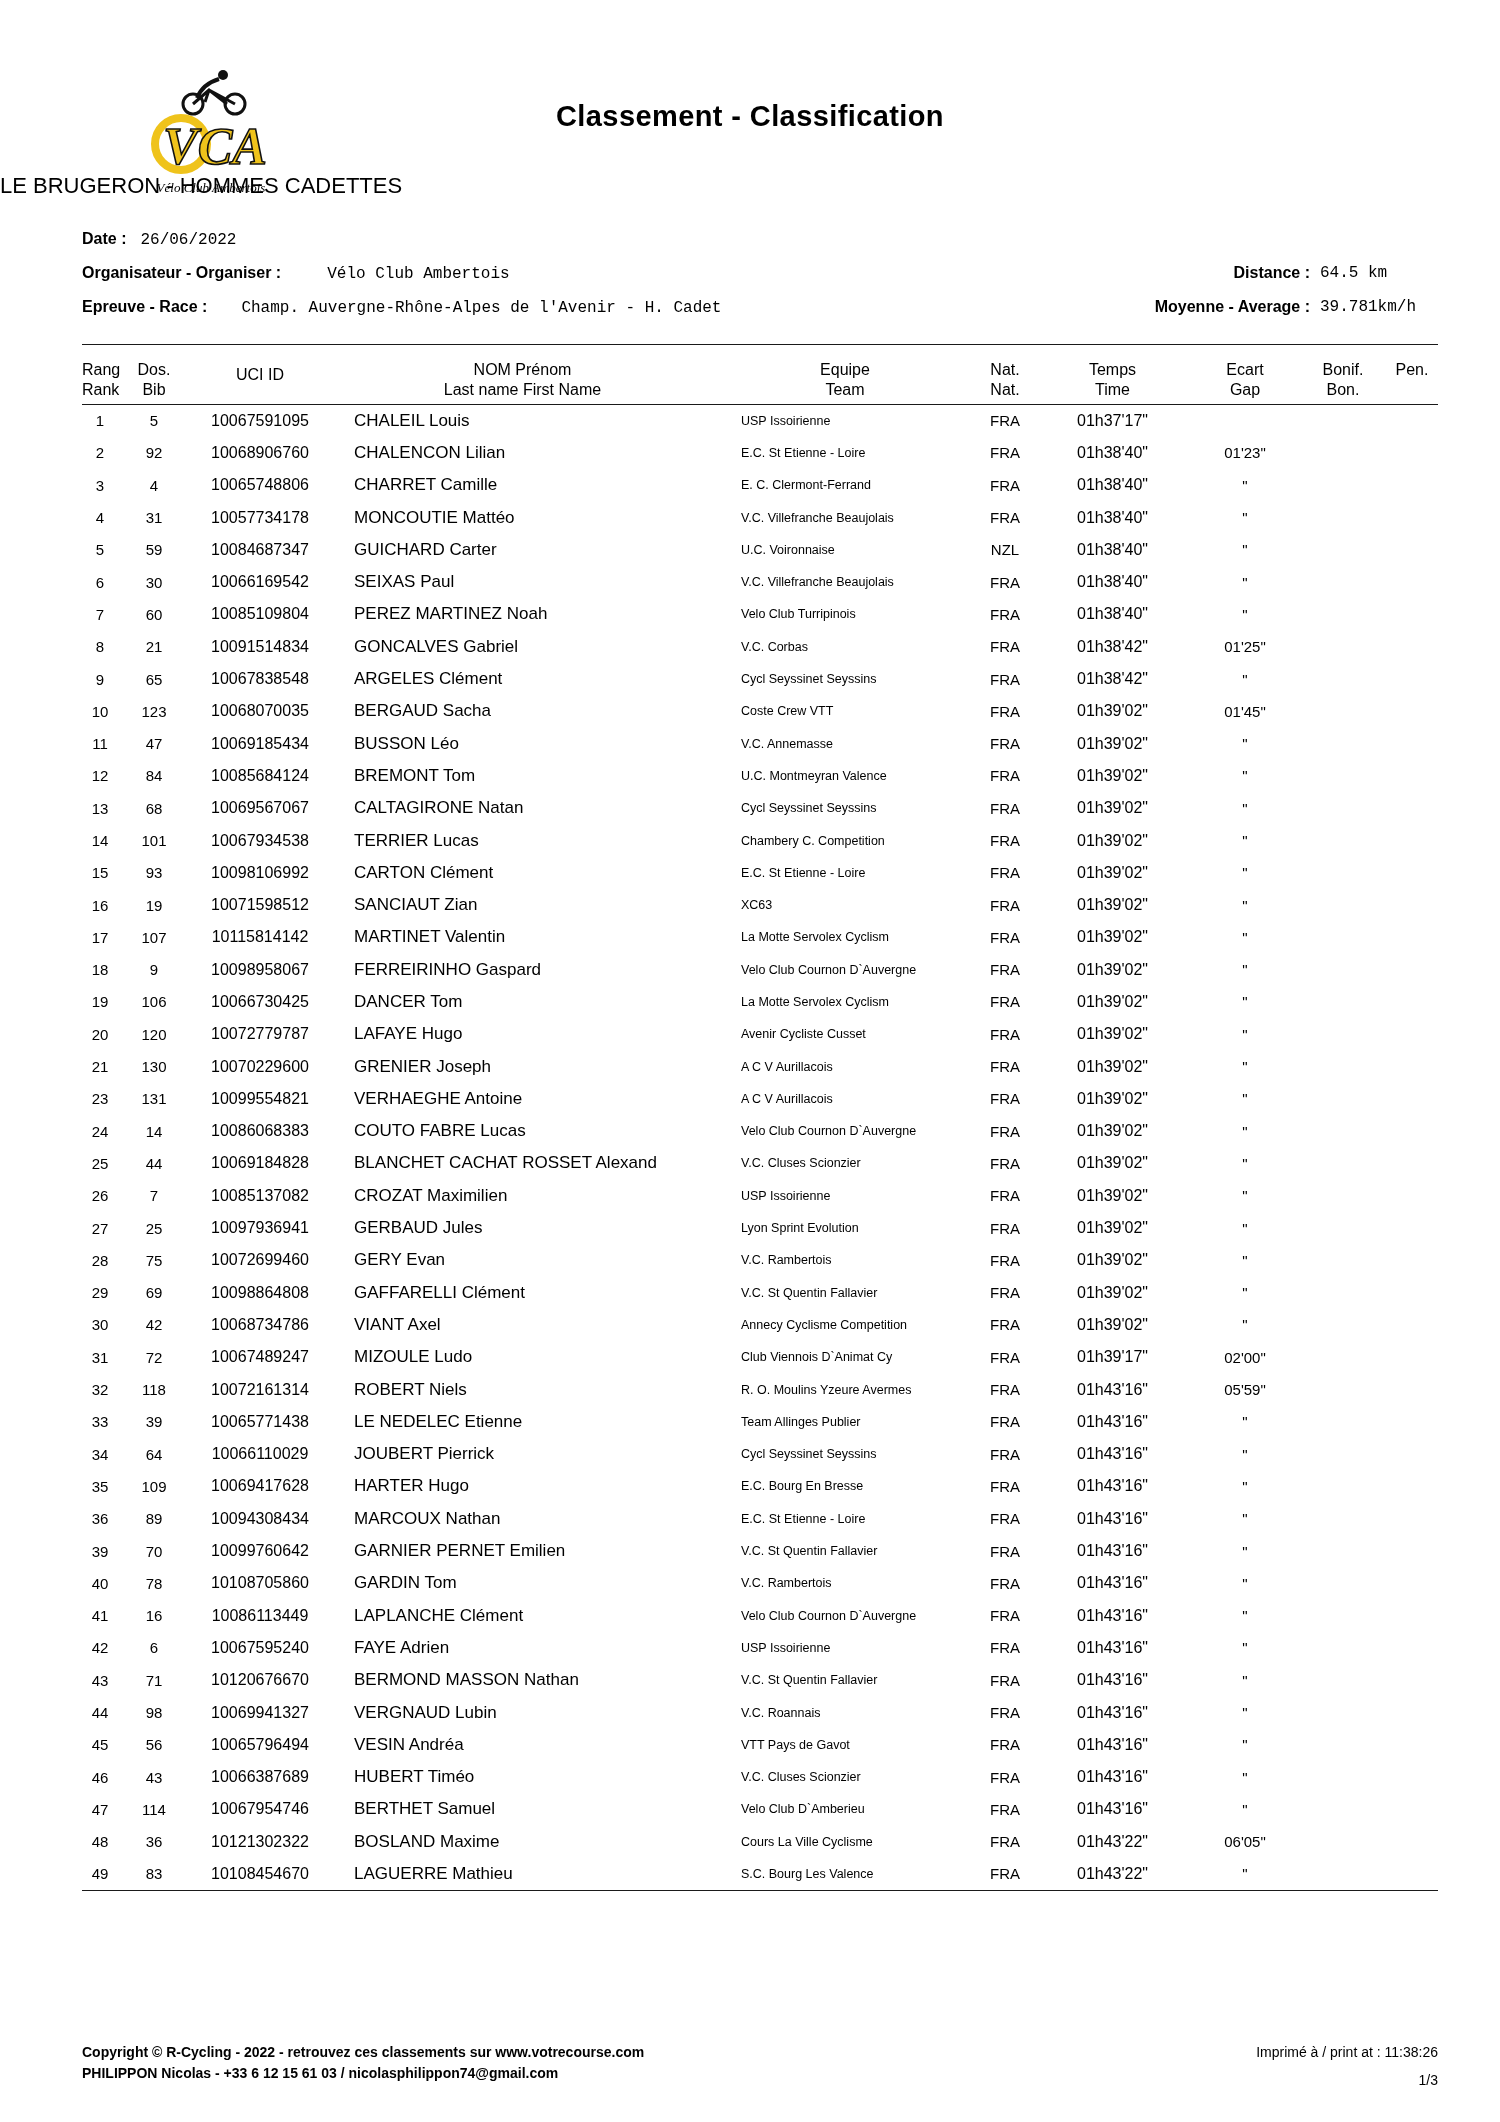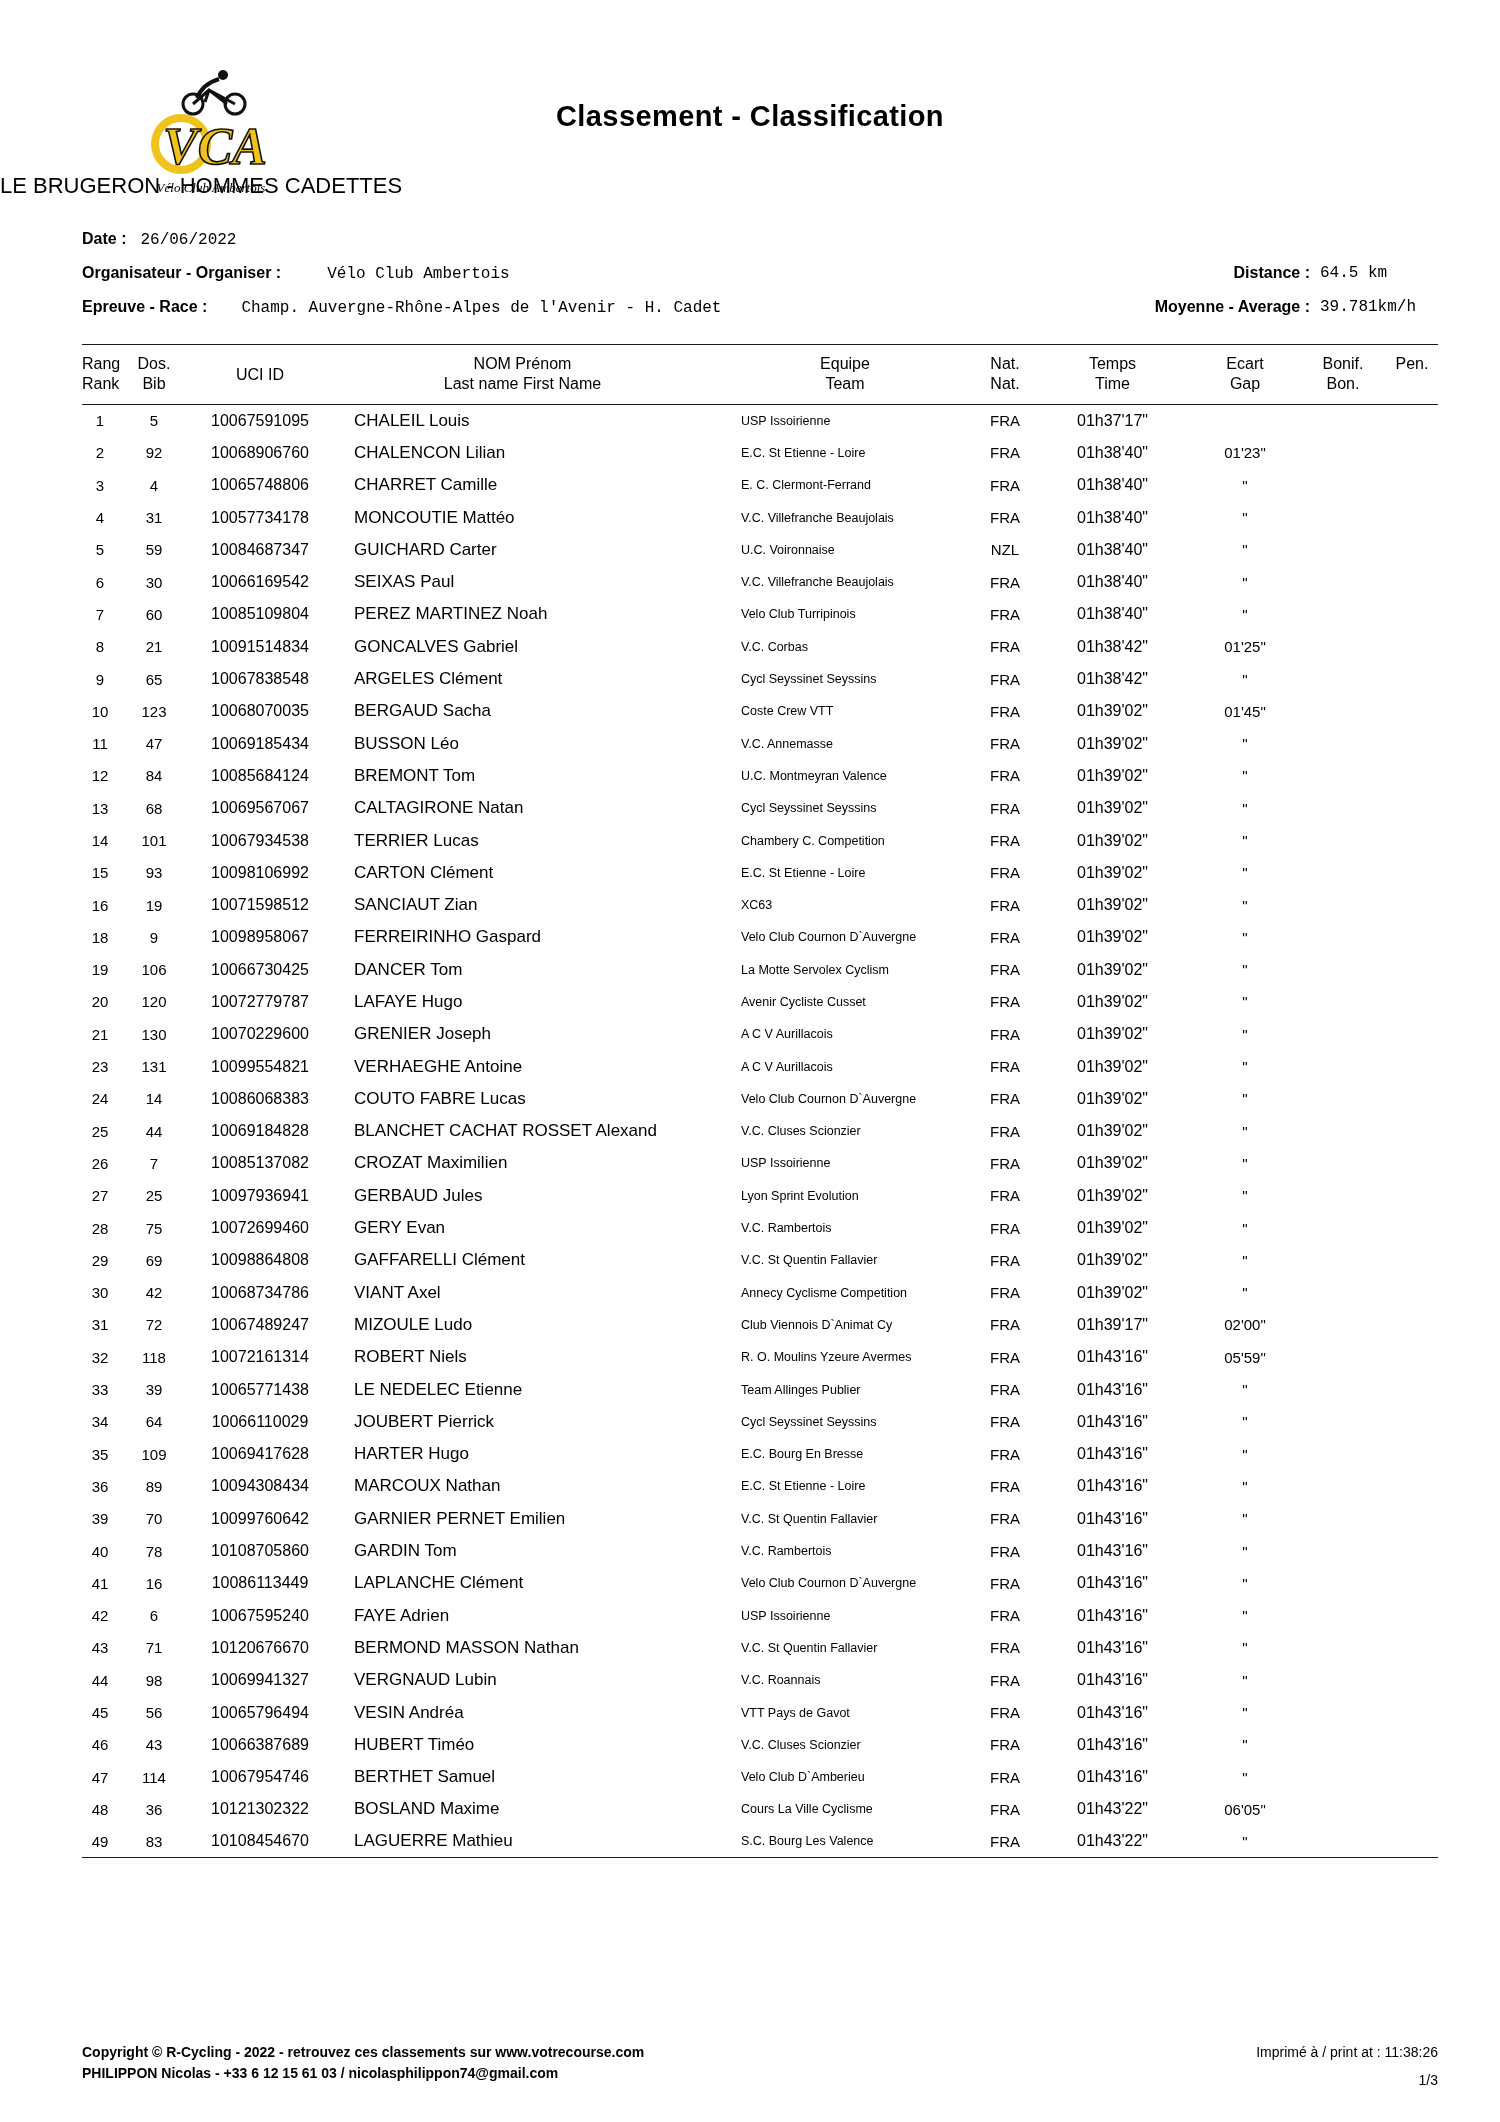--- a/index.html
+++ b/index.html
@@ -31,21 +31,21 @@
   .right-pair .lbl{flex:1;text-align:right;}
   .right-pair .val{width:118px;margin-left:10px;text-align:left;}
   
   .results{
     margin:20px 0 0 82px;width:1356px;
     border-collapse:collapse;table-layout:fixed;
     border-top:1.5px solid #1a1a1a;border-bottom:1.5px solid #1a1a1a;
   }
   .results thead th{
     font-weight:normal;font-size:16px;line-height:20px;
-    vertical-align:top;padding-top:9px;height:60px;
+    vertical-align:top;padding-top:15px;height:60px;
     text-align:center;border-bottom:1.5px solid #1a1a1a;
   }
   .results thead th.vmid{vertical-align:middle;padding-top:0;}
   .results thead th span{display:block;}
   .results tbody tr{height:32.3px;}
   .results td{
     height:32.3px;vertical-align:middle;
     font-size:15px;text-align:center;
     white-space:nowrap;overflow:hidden;
   }
@@ -355,20 +355,32 @@
     <td class="c-uci">10071598512</td>
     <td class="c-name">SANCIAUT Zian</td>
     <td class="c-team">XC63</td>
     <td class="c-nat">FRA</td>
     <td class="c-time">01h39'02"</td>
     <td class="c-gap">"</td>
     <td class="c-bonif"></td>
     <td class="c-pen"></td>
   </tr>
         <tr>
+    <td class="c-rank">17</td>
+    <td class="c-bib">107</td>
+    <td class="c-uci">10115814142</td>
+    <td class="c-name">MARTINET Valentin</td>
+    <td class="c-team">La Motte Servolex Cyclism</td>
+    <td class="c-nat">FRA</td>
+    <td class="c-time">01h39'02"</td>
+    <td class="c-gap">"</td>
+    <td class="c-bonif"></td>
+    <td class="c-pen"></td>
+  </tr>
+        <tr>
     <td class="c-rank">18</td>
     <td class="c-bib">9</td>
     <td class="c-uci">10098958067</td>
     <td class="c-name">FERREIRINHO Gaspard</td>
     <td class="c-team">Velo Club Cournon D`Auvergne</td>
     <td class="c-nat">FRA</td>
     <td class="c-time">01h39'02"</td>
     <td class="c-gap">"</td>
     <td class="c-bonif"></td>
     <td class="c-pen"></td>

